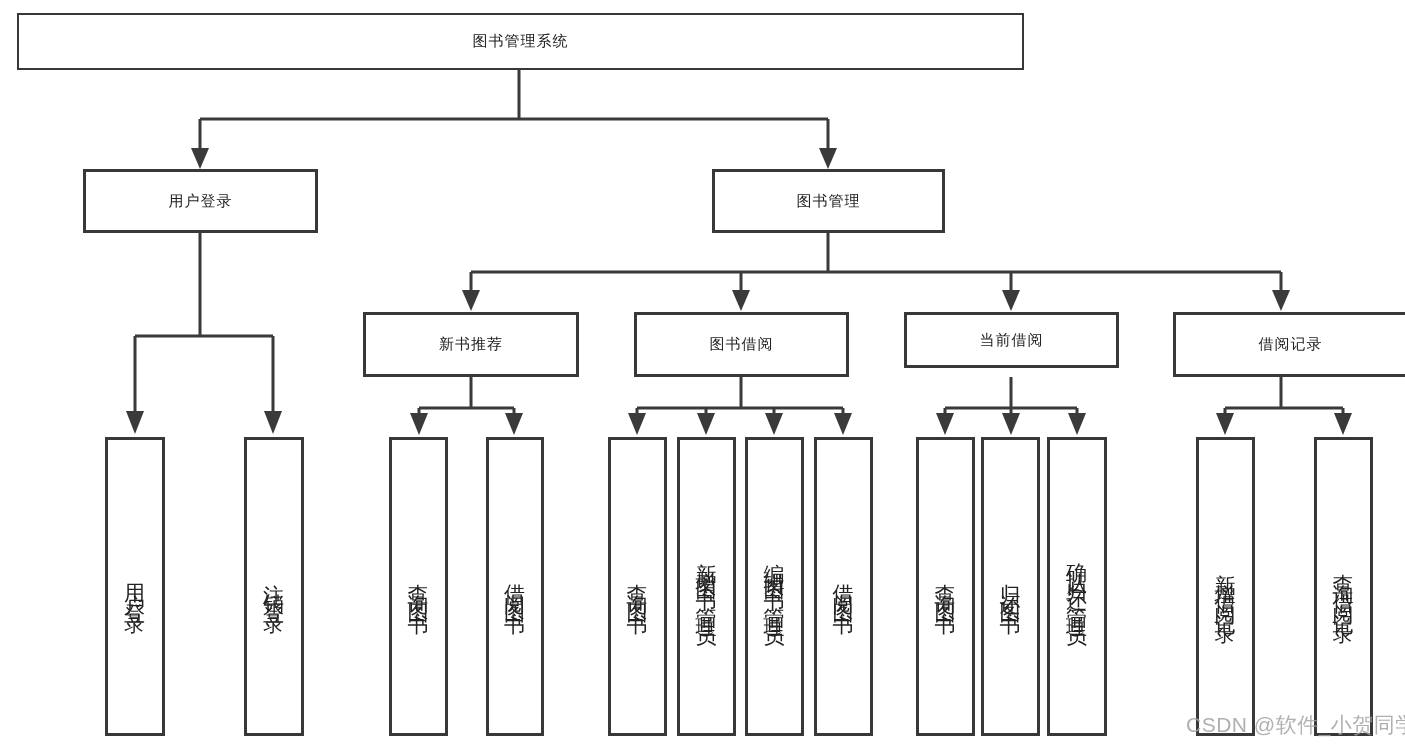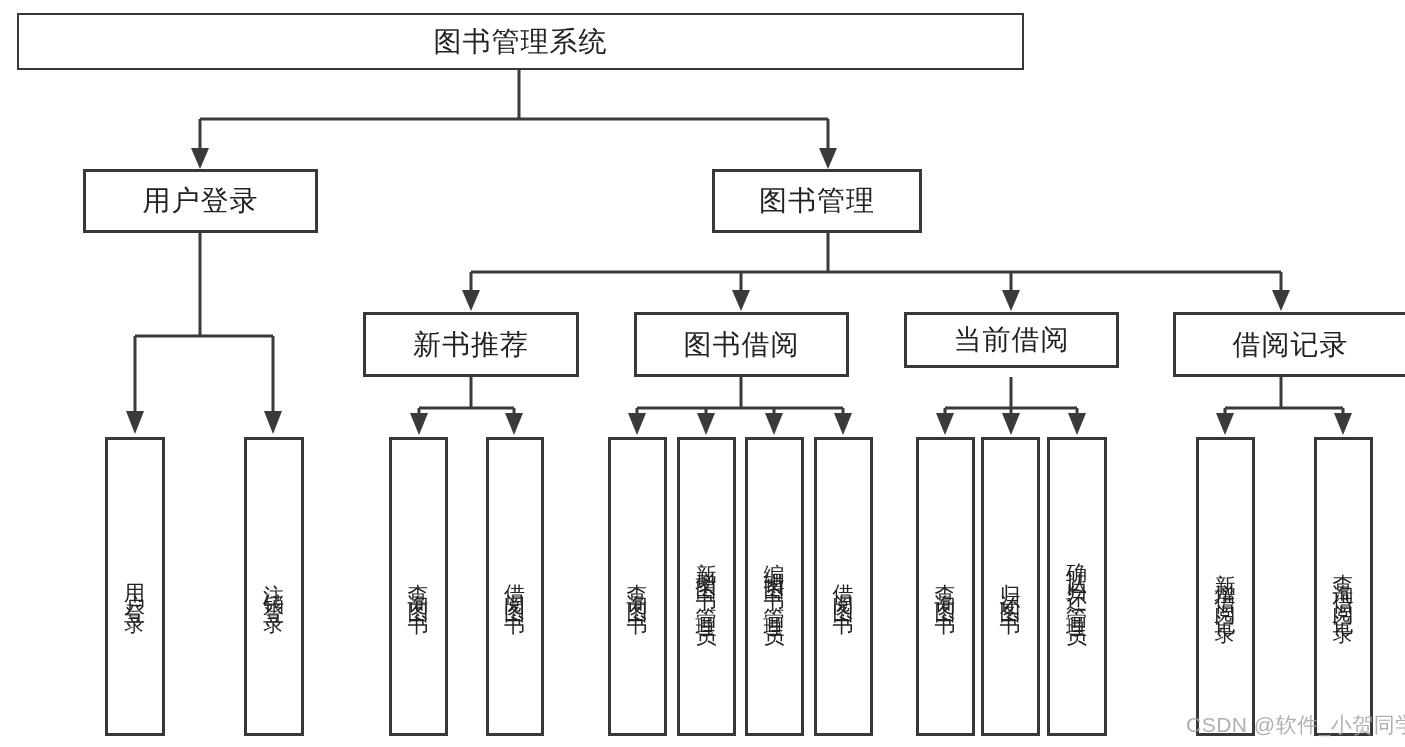--- a/index.html
+++ b/index.html
@@ -38,21 +38,21 @@
     border: 3px solid #383838;
     display: flex;
     align-items: center;
     justify-content: center;
     color: #222222;
   }
   .node.root {
     border-width: 2.5px;
   }
   .hbox span {
-    font-size: 28px;
+    font-size: 15px;
     letter-spacing: 1px;
     white-space: nowrap;
   }
   .vbox span {
     writing-mode: vertical-rl;
     text-orientation: mixed;
     font-size: 21px;
     line-height: 1;
     letter-spacing: 10px;
     white-space: nowrap;
@@ -119,21 +119,21 @@
     </g>
   </svg>
 
   <div class="node hbox root" style="left:17px; top:13px; width:1007px; height:57px">
     <span>图书管理系统</span>
   </div>
 
   <div class="node hbox" style="left:83px; top:169px; width:235px; height:64px">
     <span>用户登录</span>
   </div>
-  <div class="node hbox" style="left:712px; top:169px; width:210px; height:64px">
+  <div class="node hbox" style="left:712px; top:169px; width:233px; height:64px">
     <span>图书管理</span>
   </div>
 
   <div class="node hbox" style="left:363px; top:312px; width:216px; height:65px">
     <span>新书推荐</span>
   </div>
   <div class="node hbox" style="left:634px; top:312px; width:215px; height:65px">
     <span>图书借阅</span>
   </div>
   <div class="node hbox" style="left:904px; top:312px; width:215px; height:56px">

